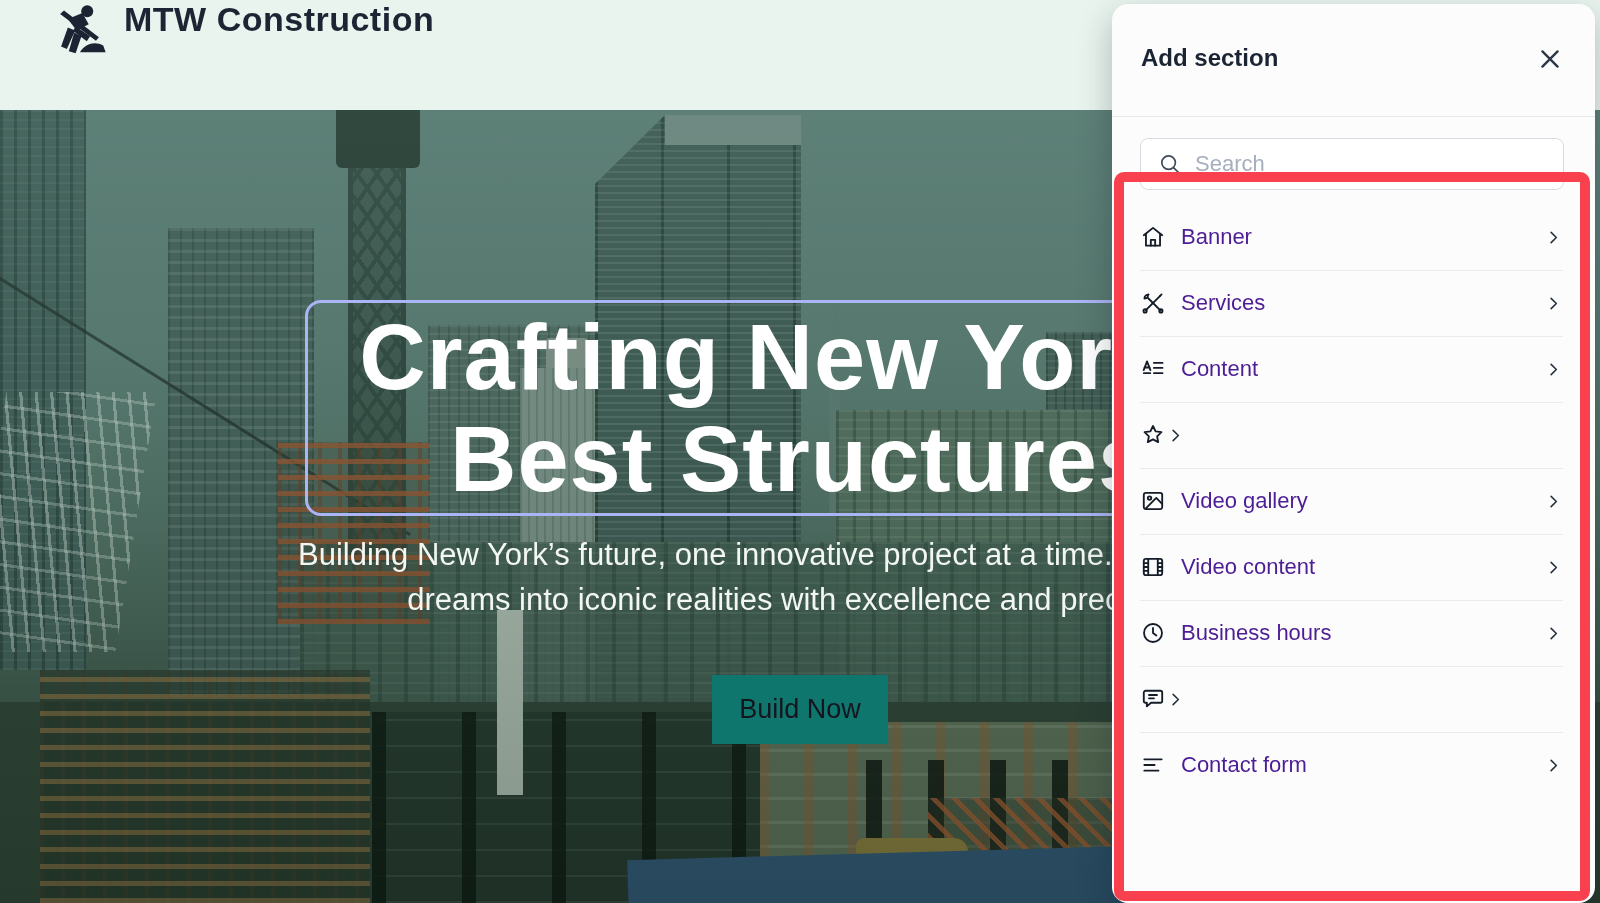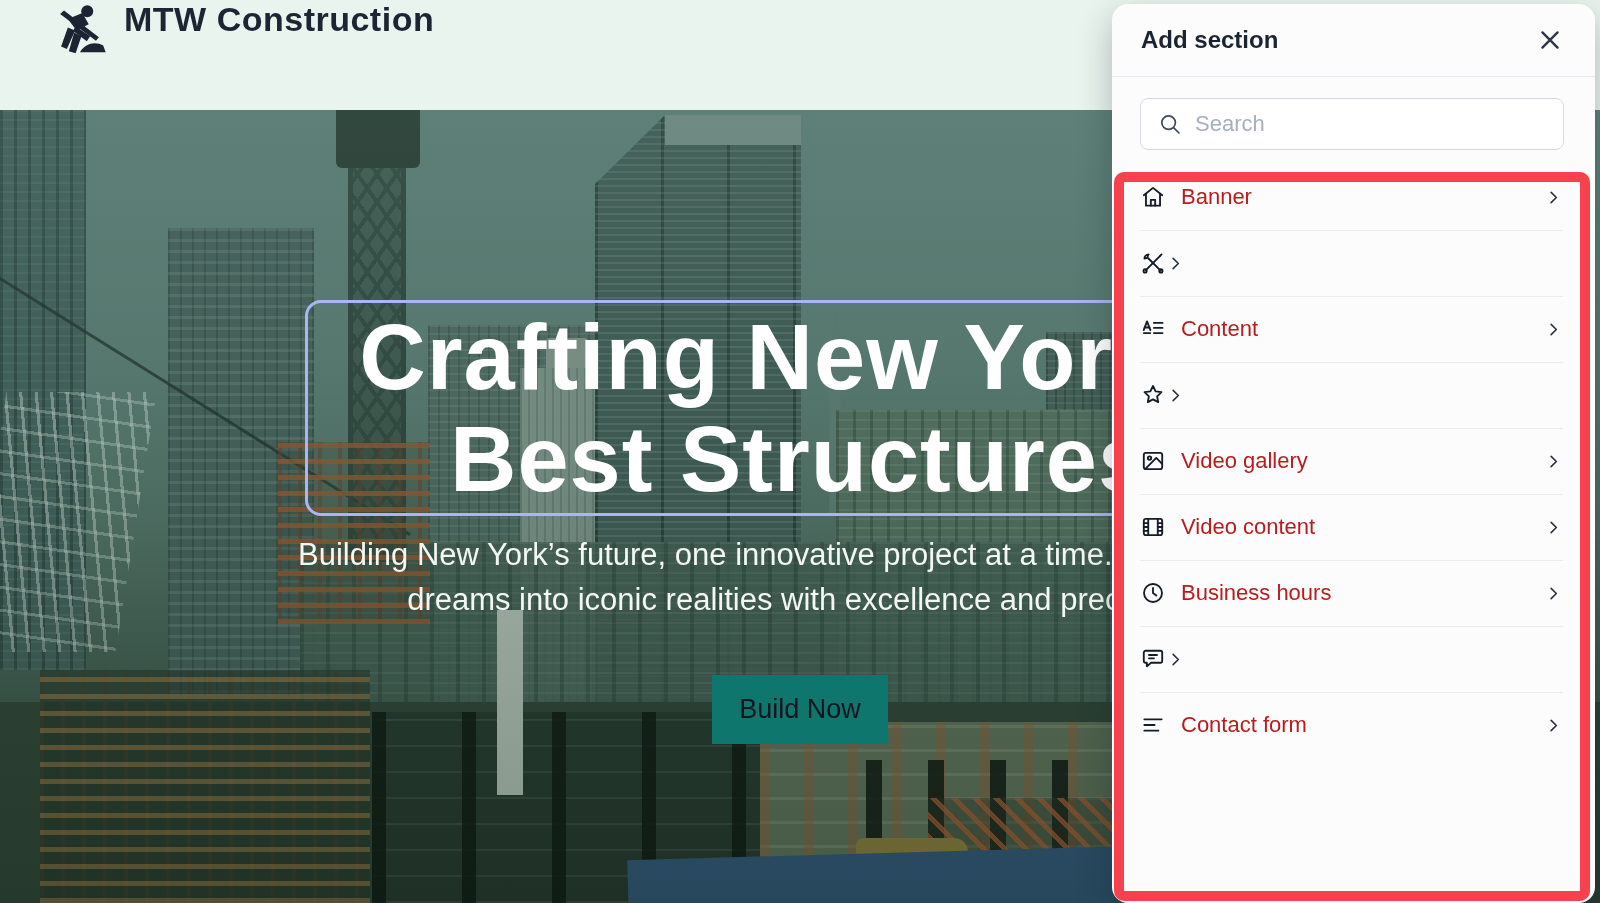--- a/index.html
+++ b/index.html
@@ -88,40 +88,40 @@
     display:flex; flex-direction:column; justify-content:center; }
   .hero-heading { color:#ffffff; font-size:92px; line-height:102px; font-weight:700; letter-spacing:1px; white-space:nowrap; }
   .hero-sub { margin-top:16px; color:#f3f7f4; font-size:31px; line-height:45px; font-weight:400; white-space:nowrap; }
   .cta-btn { margin:53px auto 0; width:176px; height:69px; background:#7d5ef2; border:none; cursor:pointer;
     display:flex; align-items:center; justify-content:center;
     font-family:"Liberation Sans", sans-serif; font-size:27px; font-weight:500; color:#15151f; }
 
   
   .panel { position:absolute; left:1112px; top:4px; width:483px; height:899px; background:#fcfcfd;
     border-radius:16px; z-index:20; box-shadow:0 12px 34px rgba(18,28,44,.28); overflow:hidden; }
-  .panel-header { height:73px; display:flex; align-items:center; justify-content:space-between;
-    padding:0 30px 0 29px; border-bottom:1px solid #e7e9ee; }
+  .panel-header { height:73px; display:flex; justify-content:space-between;
+    padding:0 30px 0 29px; border-bottom:1px solid #e7e9ee;margin-top:40px; }
   .panel-title { font-size:24px; font-weight:700; color:#1a2433; }
   .close-btn { width:30px; height:30px; border:none; background:transparent; cursor:pointer;
     color:#2d3748; padding:2px; }
   .close-btn svg { width:100%; height:100%; }
   .search-wrap { padding:21px 31px 14px 28px; }
   .search-box { display:flex; align-items:center; height:52px; border:1px solid #d7dae1; border-radius:8px;
     background:#ffffff; padding:0 14px 0 17px; }
   .search-box .s-icon { width:24px; height:24px; color:#3f4a5a; flex:0 0 auto; }
   .search-box .s-icon svg { width:100%; height:100%; }
   .search-box input { flex:1; border:none; outline:none; margin-left:13px; font-size:22px; color:#33404f;
     font-family:"Liberation Sans", sans-serif; background:transparent; }
   .search-box input::placeholder { color:#a6afbe; }
   .section-list { padding:0; }
   .row { position:relative; height:66px; display:flex; align-items:center; padding:0 32px 0 28px; cursor:pointer; }
   .row + .row::before { content:""; position:absolute; top:0; left:28px; right:32px; height:1px; background:#e9ebef; }
   .row .r-icon { width:26px; height:26px; color:#141c28; flex:0 0 auto; }
   .row .r-icon svg { width:100%; height:100%; }
-  .row .r-label { margin-left:15px; font-size:22px; color:#b91c1c; flex:1; }
+  .row .r-label { margin-left:15px; font-size:22px; color:#4c1d95; flex:1; }
   .row .r-chevron { width:19px; height:19px; color:#28313f; flex:0 0 auto; }
   .row .r-chevron svg { width:100%; height:100%; }
 
   
   .highlight-rect { position:absolute; left:1114px; top:172px; width:476px; height:729px;
     border:10px solid #f8404e; border-radius:10px; z-index:30; pointer-events:none; }
 </style>
 </head>
 <body>
 
@@ -213,20 +213,21 @@
   </div>
         <div class="row">
     <span class="r-icon"><svg viewBox="0 0 24 24" fill="none" stroke="currentColor" stroke-width="1.7" stroke-linecap="round" stroke-linejoin="round">
               <path d="M7.6 7.6 19 19"></path>
               <path d="M7.9 4.1A3.9 3.9 0 0 0 4.1 7.9l2.6-.6.8-2.6z"></path>
               <circle cx="19.3" cy="19.3" r="1.5"></circle>
               <path d="M18.6 5.4 5.4 18.6"></path>
               <circle cx="4.7" cy="19.3" r="1.5"></circle>
               <path d="M19.9 4.1l-1.3 1.3"></path>
             </svg></span>
+    <span class="r-label">Services</span>
     <span class="r-chevron"><svg viewBox="0 0 24 24" fill="none" stroke="currentColor" stroke-width="2" stroke-linecap="round" stroke-linejoin="round">
               <path d="M9 5.5l6.6 6.5L9 18.5"></path>
             </svg></span>
   </div>
         <div class="row">
     <span class="r-icon"><svg viewBox="0 0 24 24" fill="none" stroke="currentColor" stroke-width="1.7" stroke-linecap="round" stroke-linejoin="round">
               <path d="M3.4 13 6.5 5l3.1 8"></path>
               <path d="M4.3 10.6h4.4"></path>
               <path d="M3.5 15.8h6"></path>
               <path d="M12.8 6.4h8"></path>

